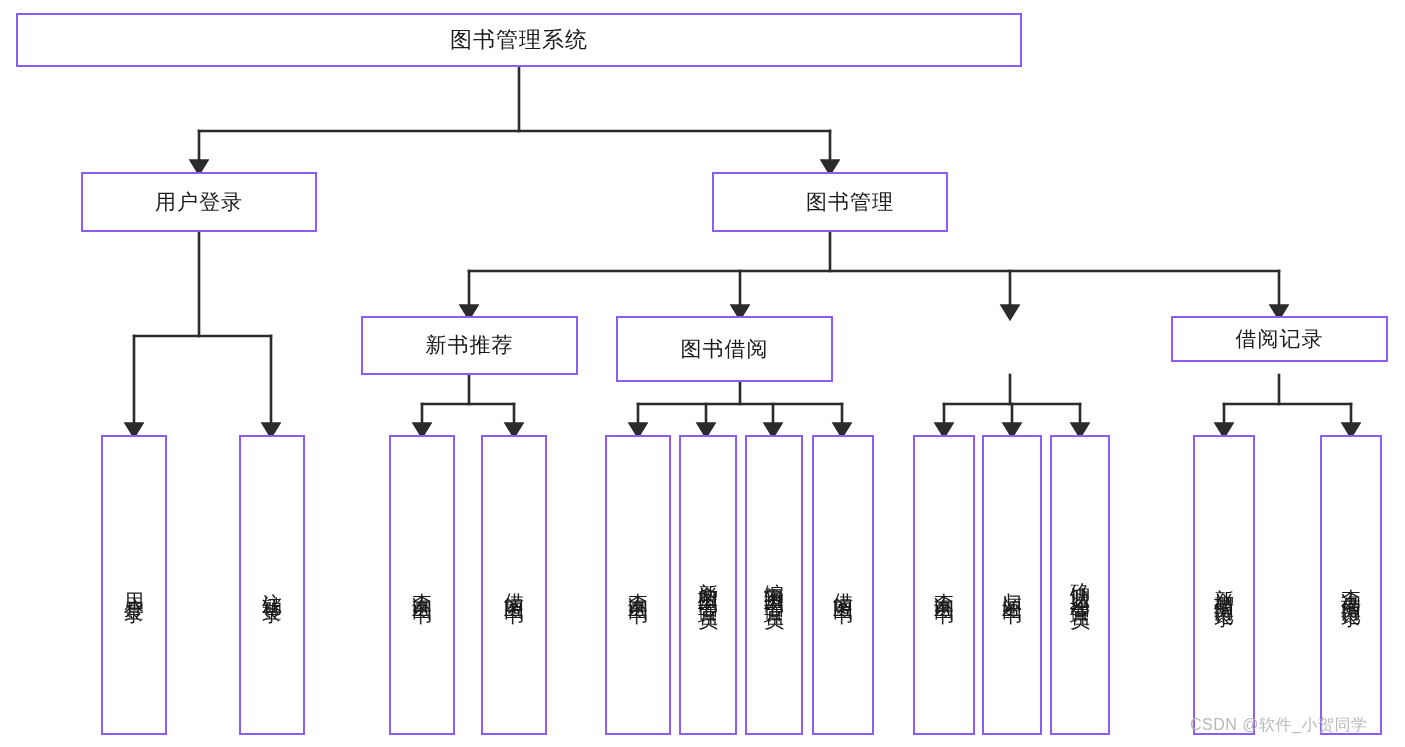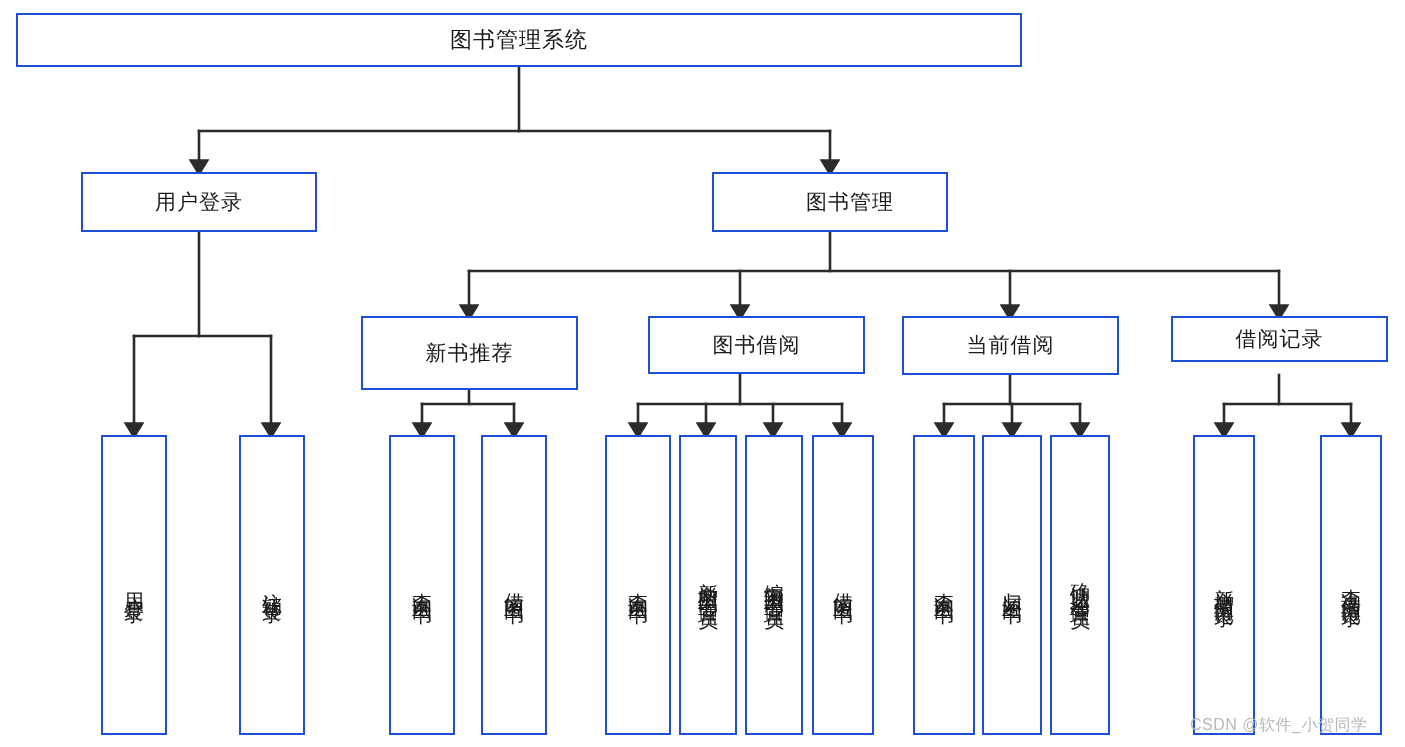--- a/index.html
+++ b/index.html
@@ -22,21 +22,21 @@
   svg.connector-layer {
     position: absolute;
     left: 0;
     top: 0;
     width: 1405px;
     height: 747px;
   }
   .node-box {
     position: absolute;
     box-sizing: border-box;
-    border: 2px solid #1d4ed8;
+    border: 2px solid #8b5cf6;
     background: #ffffff;
     display: flex;
     align-items: center;
     justify-content: center;
     color: #1a1a1a;
   }
   .node-label {
     font-size: 21px;
     line-height: 1.25;
     letter-spacing: 1px;
@@ -124,28 +124,25 @@
     <span class="node-label">图书管理系统</span>
   </div>
 
   <div class="node-box" style="left:81px; top:172px; width:236px; height:60px;">
     <span class="node-label">用户登录</span>
   </div>
   <div class="node-box" style="left:712px; top:172px; width:236px; height:60px;padding-left:40px;">
     <span class="node-label">图书管理</span>
   </div>
 
-  <div class="node-box" style="left:361px; top:316px; width:217px; height:74px;">
+  <div class="node-box" style="left:361px; top:316px; width:217px; height:59px;">
     <span class="node-label">新书推荐</span>
   </div>
-  <div class="node-box" style="left:648px; top:316px; width:217px; height:58px;">
+  <div class="node-box" style="left:616px; top:316px; width:217px; height:66px;">
     <span class="node-label">图书借阅</span>
-  </div>
-  <div class="node-box" style="left:902px; top:316px; width:217px; height:59px;">
-    <span class="node-label">当前借阅</span>
   </div>
   <div class="node-box" style="left:1171px; top:316px; width:217px; height:46px;">
     <span class="node-label">借阅记录</span>
   </div>
 
   <div class="node-box leaf" style="left:101px; top:435px; width:66px; height:300px;">
     <span class="node-label">用户登录</span>
   </div>
   <div class="node-box leaf" style="left:239px; top:435px; width:66px; height:300px;">
     <span class="node-label">注销登录</span>

